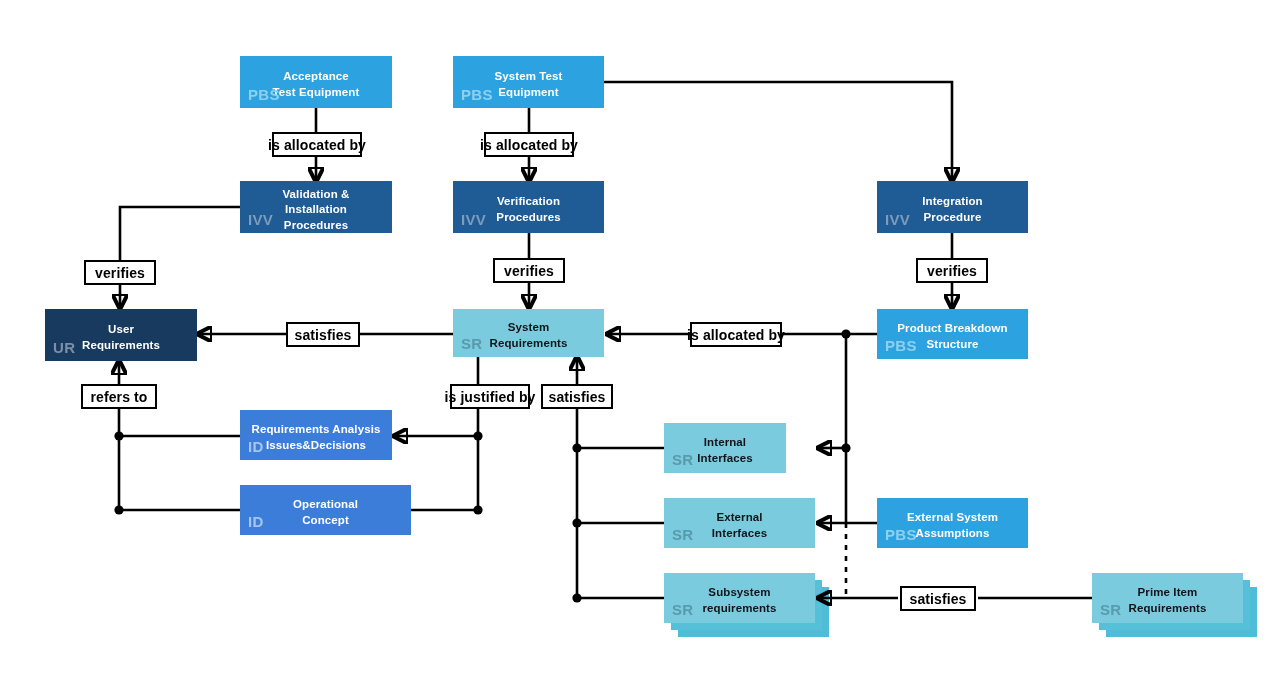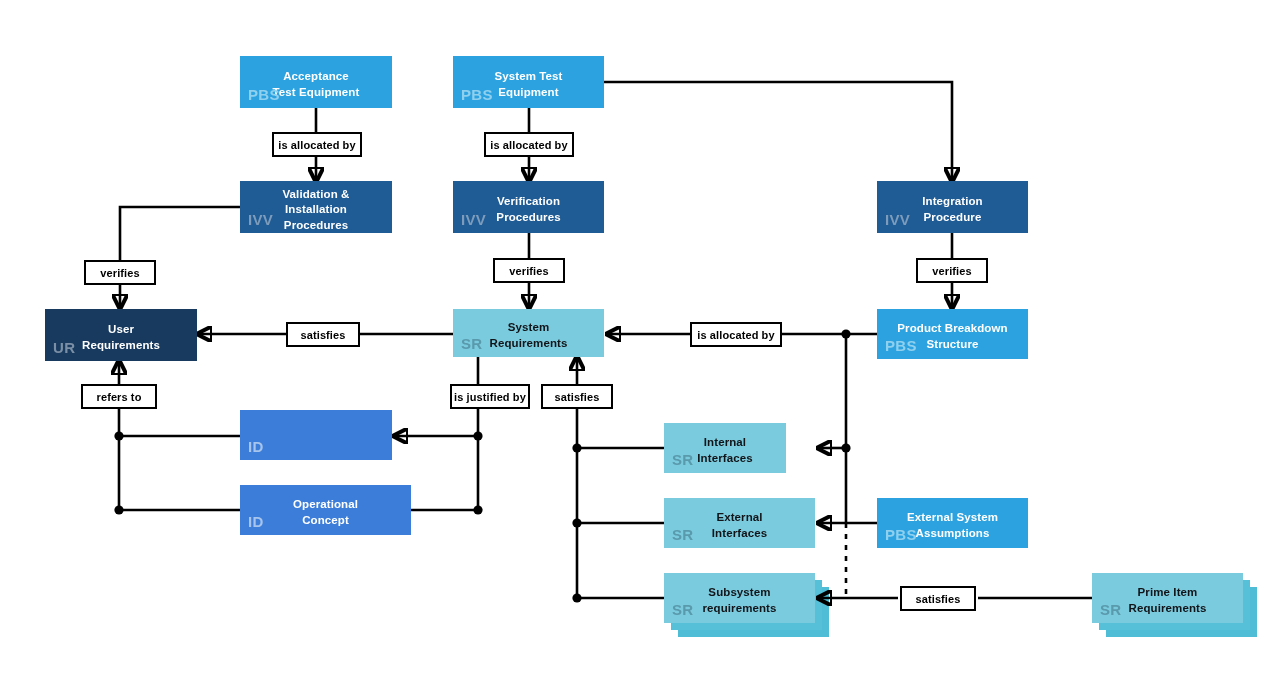--- a/index.html
+++ b/index.html
@@ -50,21 +50,21 @@
   .stack-l1,.stack-l2{position:absolute;z-index:3;background:#55c0d8;}
   .stack-l2{z-index:2;background:#4fbdd6;}
 
   
   .rel{
     position:absolute;
     box-sizing:border-box;
     background:#ffffff;
     border:2.2px solid #000000;
     display:flex;align-items:center;justify-content:center;
-    font-size:11px;font-weight:bold;color:#000;
+    font-size:14px;font-weight:bold;color:#000;
     white-space:nowrap;
     z-index:8;
     letter-spacing:.1px;
   }
 
   
   #wires{position:absolute;left:0;top:0;width:1277px;height:686px;z-index:4;}
   #wires line,#wires polyline,#wires path{stroke:#000;stroke-width:2.6;fill:none;}
   #wires .dashed{stroke-dasharray:5 6;}
   #wires circle{fill:#000;}
@@ -181,20 +181,22 @@
     <span class="tag">SR</span>
   </div>
 
   <div class="node c-pbs" style="left:877px;top:309px;width:151px;height:50px;">
     <span class="label">Product Breakdown
 Structure</span>
     <span class="tag">PBS</span>
   </div>
 
   <div class="node c-id" style="left:240px;top:410px;width:152px;height:50px;">
+    <span class="label">Requirements Analysis
+Issues&amp;Decisions</span>
     <span class="tag">ID</span>
   </div>
 
   <div class="node c-id" style="left:240px;top:485px;width:171px;height:50px;">
     <span class="label">Operational
 Concept</span>
     <span class="tag">ID</span>
   </div>
 
   <div class="node c-sr" style="left:664px;top:423px;width:122px;height:50px;">

